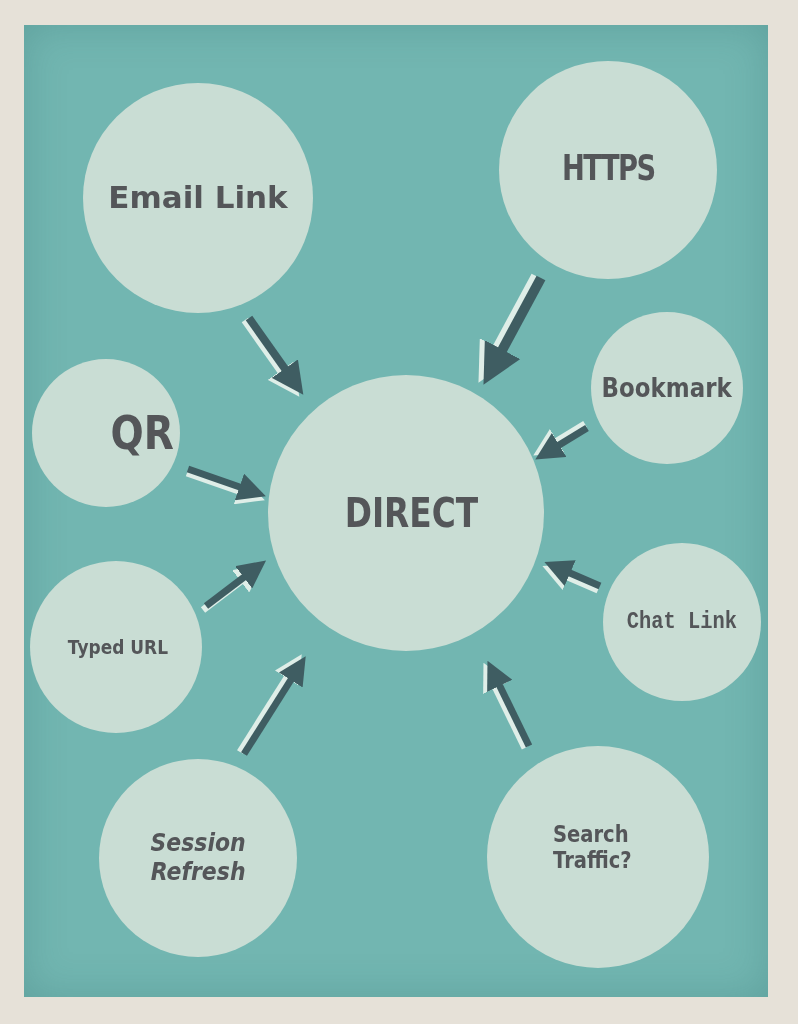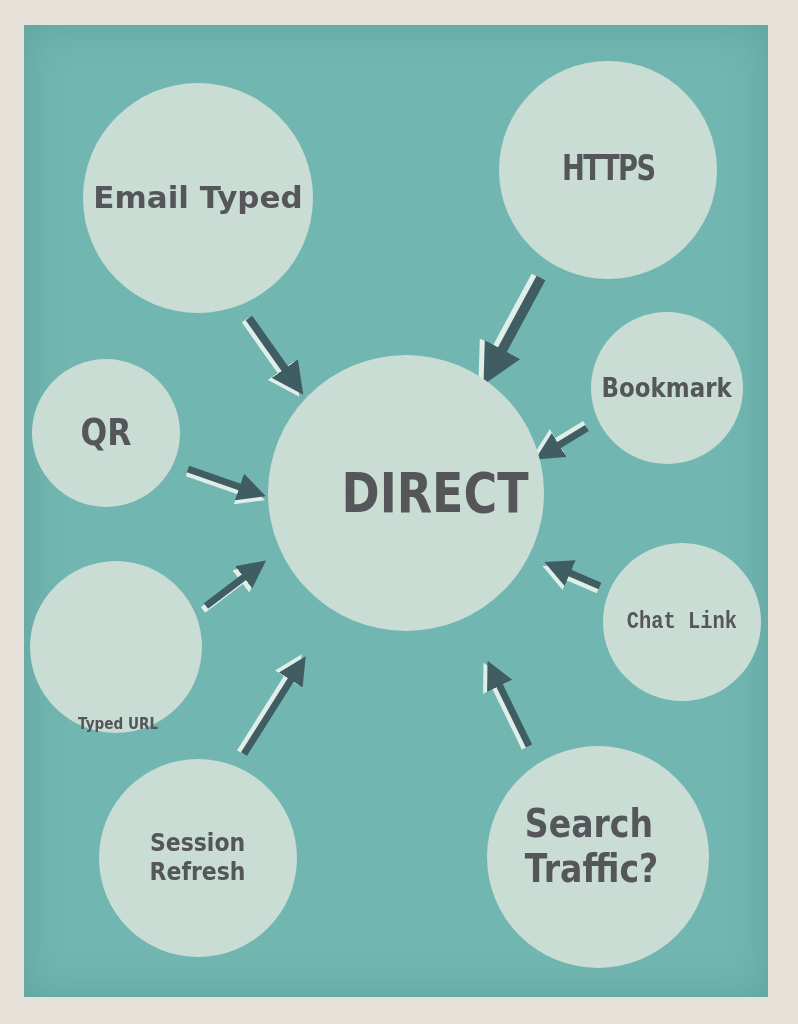--- a/index.html
+++ b/index.html
@@ -54,48 +54,48 @@
     <line x1="587" y1="428" x2="546" y2="453" stroke-width="7" marker-end="url(#ah)"></line>
     <line x1="188" y1="469" x2="254" y2="492" stroke-width="7" marker-end="url(#ah)"></line>
     <line x1="206" y1="606" x2="256" y2="568" stroke-width="7" marker-end="url(#ah)"></line>
     <line x1="600" y1="586" x2="556" y2="567" stroke-width="7" marker-end="url(#ah)"></line>
     <line x1="244" y1="754" x2="299" y2="667" stroke-width="7" marker-end="url(#ah)"></line>
     <line x1="529" y1="746" x2="493" y2="672" stroke-width="7" marker-end="url(#ah)"></line>
   </g>
 </svg>
 
 <div class="node" style="left:83px; top:83px; width:230px; height:230px; font-size:31px;">
-  <span>Email Typed</span>
+  <span>Email Link</span>
 </div>
 
 <div class="node" style="left:499px; top:61px; width:218px; height:218px; font-size:35px; letter-spacing:-2px;">
   <span style="transform:scaleX(0.78); position:relative; top:-2px;">HTTPS</span>
 </div>
 
 <div class="node" style="left:591px; top:312px; width:152px; height:152px; font-size:27px;">
   <span style="transform:scaleX(0.85);">Bookmark</span>
 </div>
 
-<div class="node" style="left:32px; top:359px; width:148px; height:148px; font-size:37px;">
+<div class="node" style="left:32px; top:359px; width:148px; height:148px; font-size:46px;justify-content:flex-end;">
   <span style="transform:scaleX(0.85);">QR</span>
 </div>
 
-<div class="node" style="left:268px; top:355px; width:276px; height:276px; font-size:56px;justify-content:flex-end;">
+<div class="node" style="left:268px; top:375px; width:276px; height:276px; font-size:40px;">
   <span style="transform:scaleX(0.82); position:relative; left:5px;">DIRECT</span>
 </div>
 
-<div class="node" style="left:30px; top:561px; width:172px; height:172px; font-size:16px;align-items:flex-end;">
+<div class="node" style="left:30px; top:561px; width:172px; height:172px; font-size:20px;">
   <span style="transform:scaleX(0.85); position:relative; left:2px;">Typed URL</span>
 </div>
 
 <div class="node" style="left:603px; top:543px; width:158px; height:158px; font-size:24px;font-family:Liberation Mono, monospace;">
   <span style="transform:scaleX(0.85);">Chat Link</span>
 </div>
 
-<div class="node" style="left:99px; top:759px; width:198px; height:198px; font-size:25px;">
+<div class="node" style="left:99px; top:759px; width:198px; height:198px; font-size:25px;font-style:italic;">
   <span style="transform:scaleX(0.88);">Session
 Refresh</span>
 </div>
 
-<div class="node" style="left:487px; top:746px; width:222px; height:222px; font-size:39px;">
+<div class="node" style="left:487px; top:746px; width:222px; height:222px; font-size:23px;">
   <span style="transform:scaleX(0.85); text-align:left; position:relative; top:-10px; left:-6px;">Search
 Traffic?</span>
 </div>
 
 </body></html>

